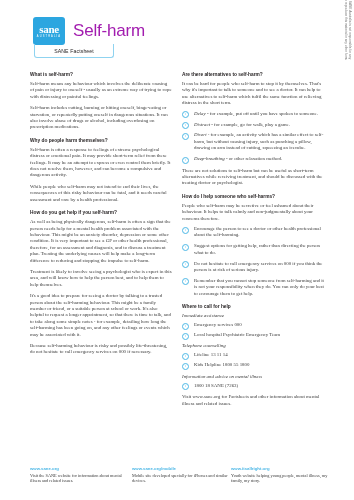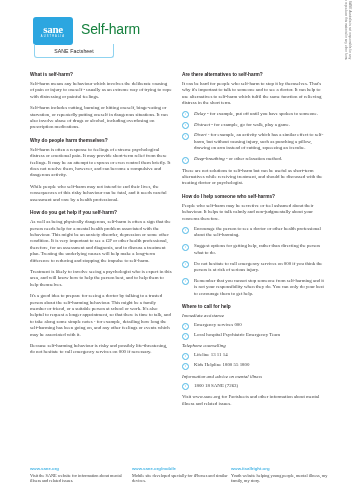--- a/index.html
+++ b/index.html
@@ -9,36 +9,36 @@
     font-family:"Liberation Serif", serif;
     color:#000;
     overflow:hidden;
     position:relative;
   }
   .page{position:absolute;inset:0;}
 
   
   .header{position:absolute;left:34px;top:18px;display:flex;align-items:flex-start;}
   .logo-box{
-    width:38px;height:26px;background:#2ca6e0;border-radius:2px;
+    width:30px;height:26px;background:#2ca6e0;border-radius:2px;
     display:flex;flex-direction:column;align-items:center;justify-content:center;
     box-shadow:0 0 0 1px #2ca6e0;
   }
   .logo-word{
     font-family:"Liberation Serif", serif;
     font-weight:bold;font-size:11px;color:#ffffff;line-height:10px;
     letter-spacing:-0.3px;
   }
   .logo-sub{
     font-size:2.6px;color:#ffffff;letter-spacing:1.1px;
     font-family:"Liberation Sans", sans-serif;margin-top:1px;
   }
   .doc-title{
     font-family:"Liberation Sans", sans-serif;
-    font-size:14px;color:#15803d;margin-left:9px;margin-top:3px;
+    font-size:17px;color:#a21caf;margin-left:9px;margin-top:3px;
     letter-spacing:-0.2px;
   }
   .factsheet-tab{
     position:absolute;left:34px;top:44px;
     width:78px;height:13px;
     border:0.6px solid #8fd3f0;border-top:none;
     border-radius:0 0 3px 3px;
     display:flex;align-items:center;justify-content:center;
   }
   .factsheet-tab span{

